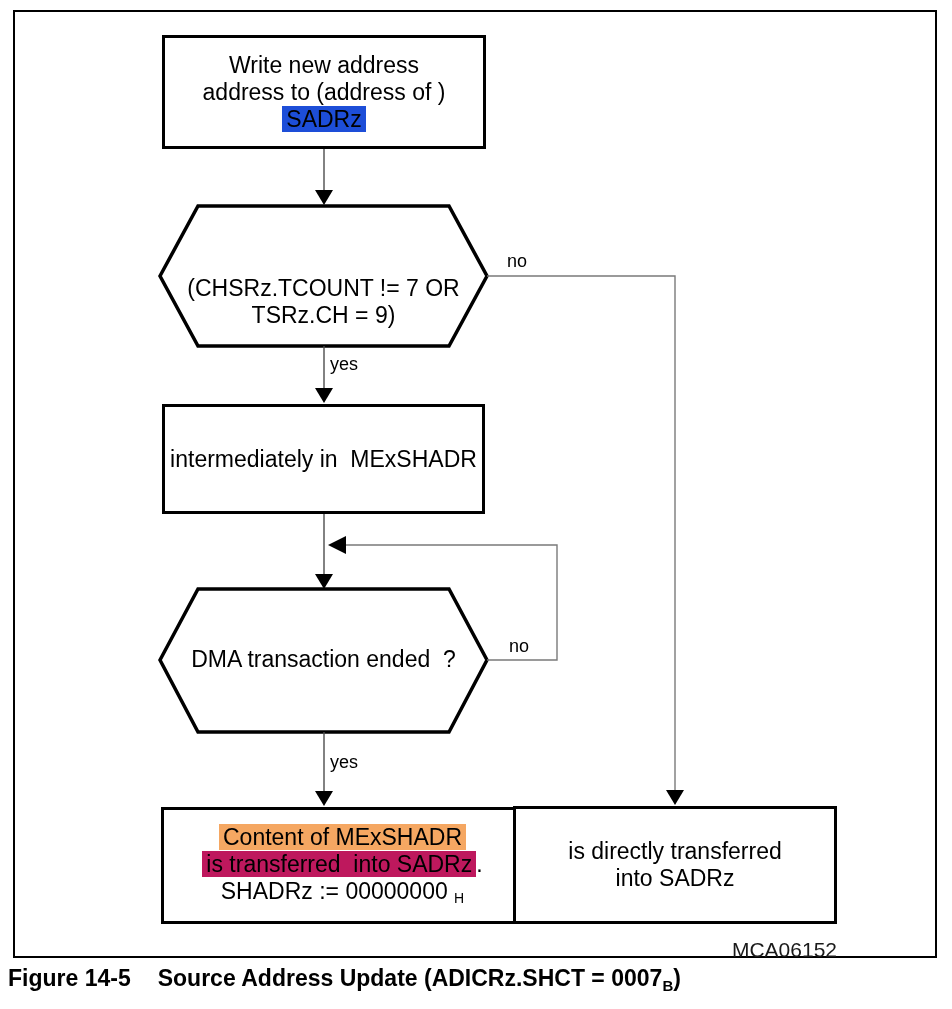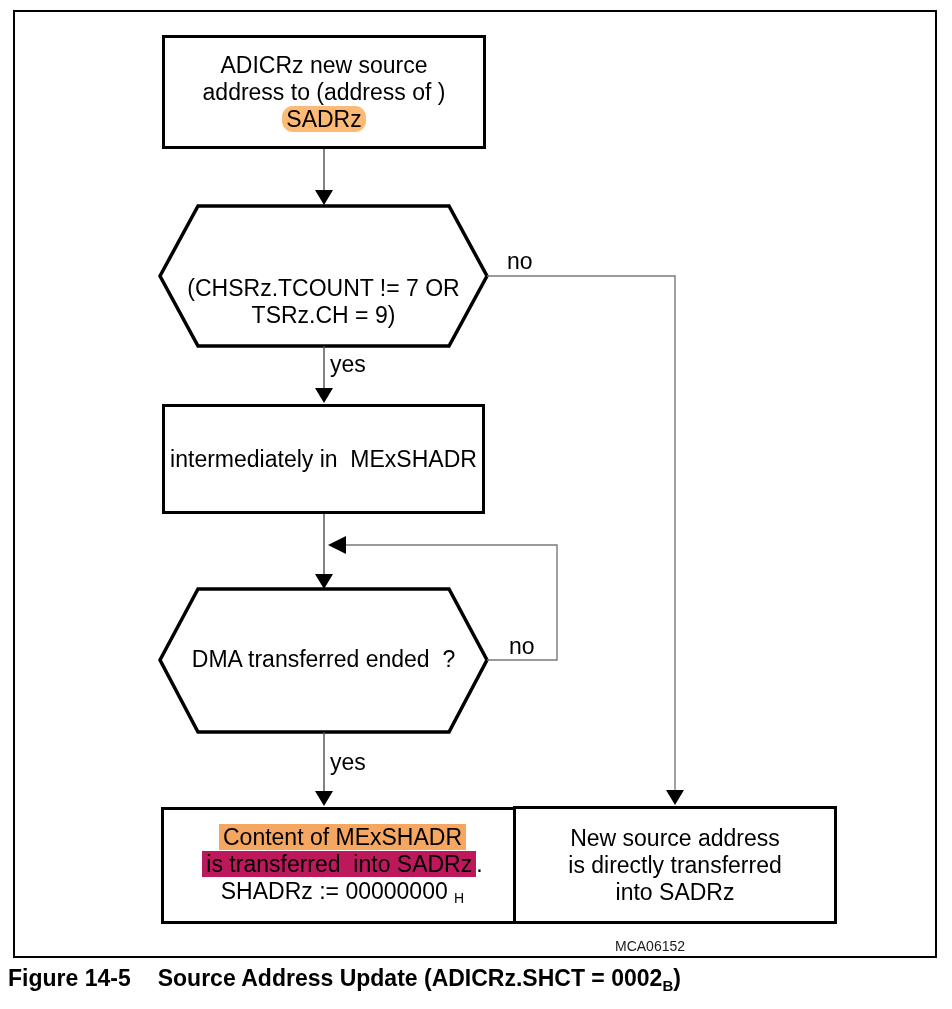--- a/index.html
+++ b/index.html
@@ -17,24 +17,24 @@
     position:absolute;box-sizing:border-box;background:#fff;
     border:3.5px solid #000;display:flex;flex-direction:column;
     justify-content:center;align-items:center;text-align:center;
   }
   .node .line,.hexline{font-size:23px;line-height:27px;white-space:pre;}
   .hextext{
     position:absolute;left:145px;width:327px;text-align:center;
   }
   .hl{padding:0 4px;}
   .sub{font-size:14px;position:relative;top:4px;}
-  .flabel{position:absolute;font-size:23px;line-height:24px;white-space:pre;}
+  .flabel{position:absolute;font-size:18px;line-height:24px;white-space:pre;}
   .watermark{
-    position:absolute;left:600px;top:926px;width:222px;
-    font-size:14px;color:#1a1a1a;
+    position:absolute;left:600px;top:926px;width:222px;text-align:right;
+    font-size:21px;color:#1a1a1a;
   }
   .caption{
     position:absolute;left:8px;top:965px;font-size:23px;font-weight:bold;
     white-space:pre;
   }
   .caption .gap{display:inline-block;width:27px;}
   .caption .sub{font-size:15px;top:5px;font-weight:bold;}
 </style>
 </head>
 <body>
@@ -60,52 +60,51 @@
       <polygon points="313,533 331,524 331,542" fill="#000"></polygon>
 
       <line x1="309" y1="720" x2="309" y2="781" stroke="#4d4d4d" stroke-width="1.4"></line>
       <polygon points="309,794 300,779 318,779" fill="#000"></polygon>
 
       <polyline points="472,264 660,264 660,780" fill="none" stroke="#7a7a7a" stroke-width="1.4"></polyline>
       <polygon points="660,793 651,778 669,778" fill="#000"></polygon>
     </svg>
 
     <div class="node" style="left:147px;top:23px;width:324px;height:114px;">
-      <div class="line">ADICRz new source</div>
+      <div class="line">Write new address</div>
       <div class="line">address to (address of )</div>
-      <div class="line"><span class="hl" style="background: #fdba74; border-radius: 11px;">SADRz</span></div>
+      <div class="line"><span class="hl" style="background: #1d4ed8;">SADRz</span></div>
     </div>
 
     <div class="hextext" style="top:263px;">
       <div class="hexline">(CHSRz.TCOUNT != 7 OR</div>
       <div class="hexline">TSRz.CH = 9)</div>
     </div>
 
     <div class="flabel" style="left:492px;top:237px;">no</div>
     <div class="flabel" style="left:315px;top:340px;">yes</div>
     <div class="flabel" style="left:494px;top:622px;">no</div>
     <div class="flabel" style="left:315px;top:738px;">yes</div>
 
     <div class="node" style="left:147px;top:392px;width:323px;height:110px;">
       <div class="line">intermediately in  MExSHADR</div>
     </div>
 
     <div class="hextext" style="top:634px;">
-      <div class="hexline">DMA transferred ended  ?</div>
+      <div class="hexline">DMA transaction ended  ?</div>
     </div>
 
     <div class="node" style="left:146px;top:795px;width:363px;height:117px;">
       <div class="line"><span class="hl" style="background: rgb(245, 167, 98);">Content of MExSHADR</span></div>
       <div class="line"><span class="hl" style="background: #be185d;">is transferred  into SADRz</span><span>.</span></div>
       <div class="line"><span>SHADRz := 00000000</span> <span class="sub">H</span></div>
     </div>
 
     <div class="node" style="left:498px;top:794px;width:324px;height:118px;">
-      <div class="line">New source address</div>
       <div class="line">is directly transferred</div>
       <div class="line">into SADRz</div>
     </div>
 
     <div class="watermark">MCA06152</div>
   </div>
 
-  <div class="caption"><span>Figure 14-5</span><span class="gap"></span><span>Source Address Update (ADICRz.SHCT = 0002</span><span class="sub">B</span><span>)</span></div>
+  <div class="caption"><span>Figure 14-5</span><span class="gap"></span><span>Source Address Update (ADICRz.SHCT = 0007</span><span class="sub">B</span><span>)</span></div>
 </div>
 
 </body></html>

